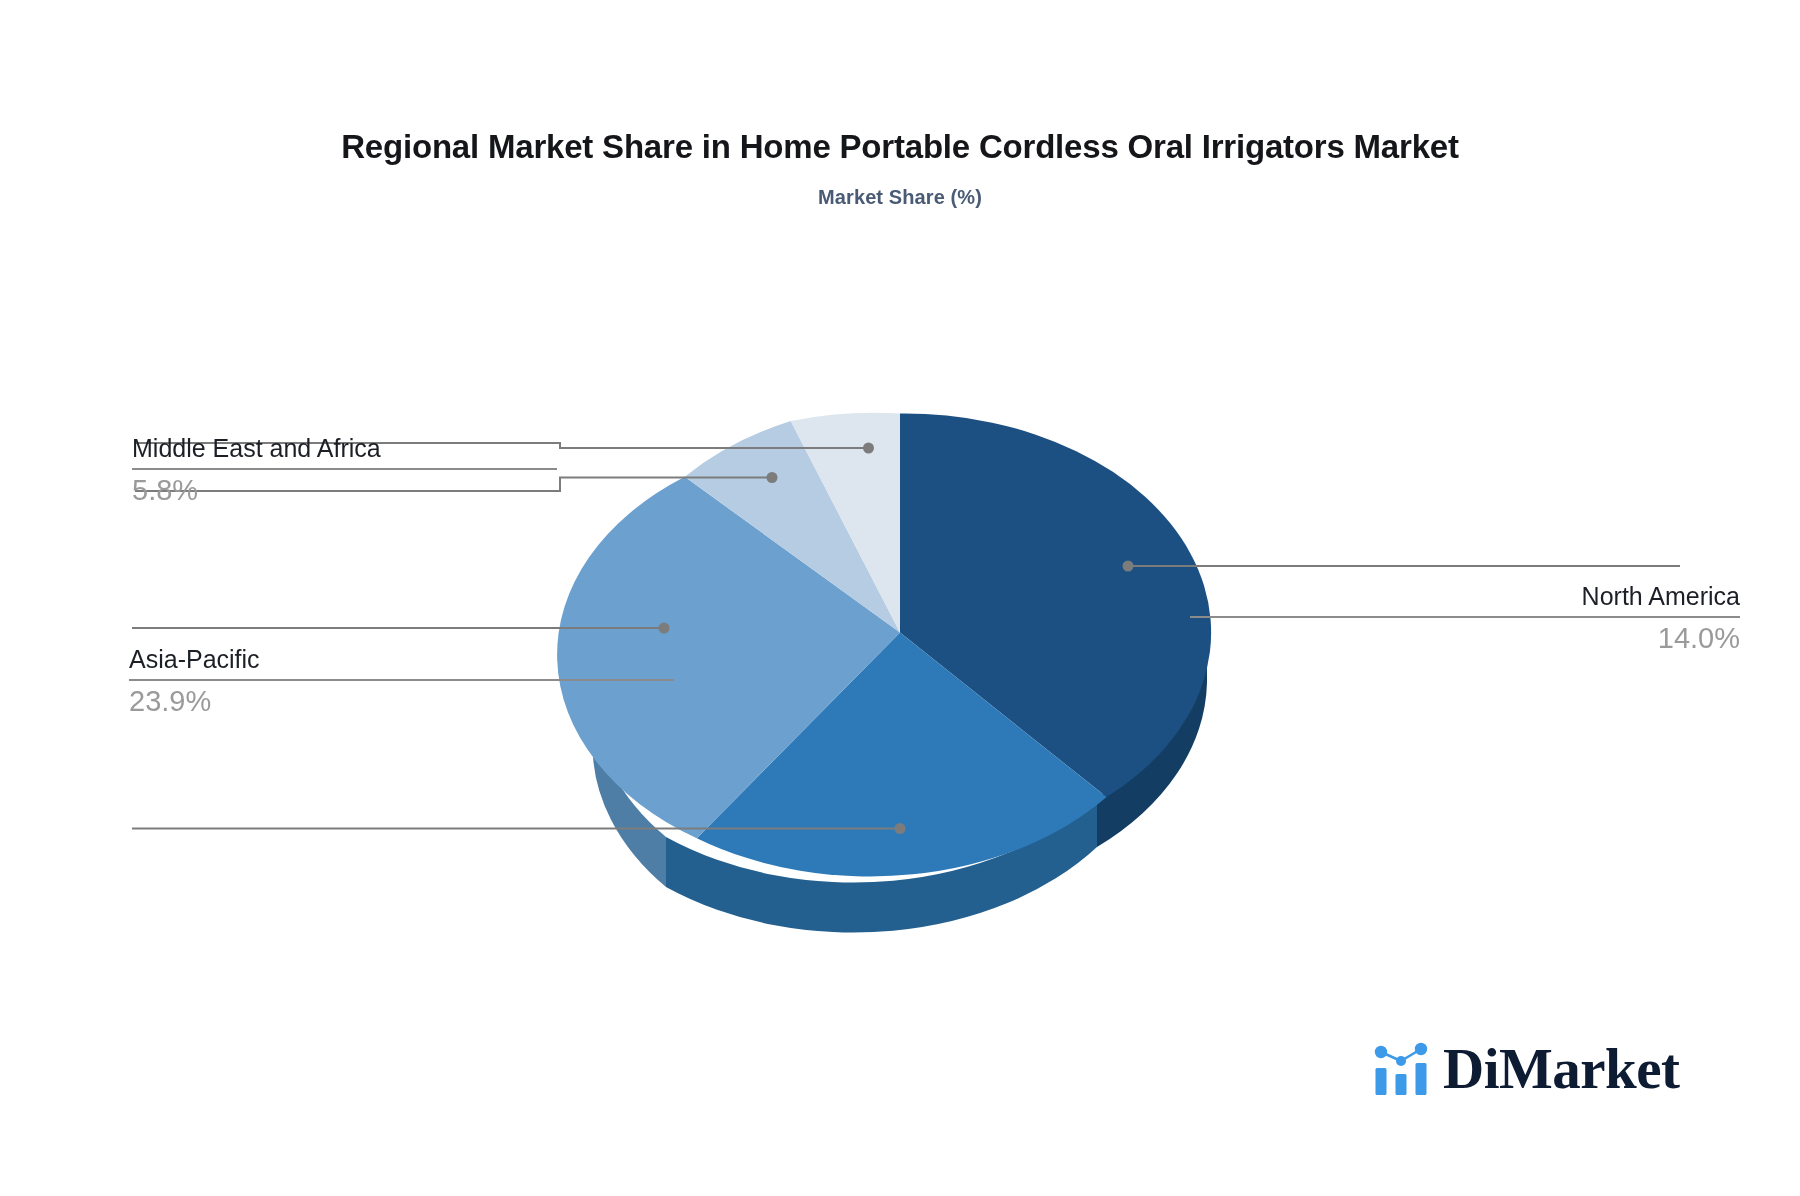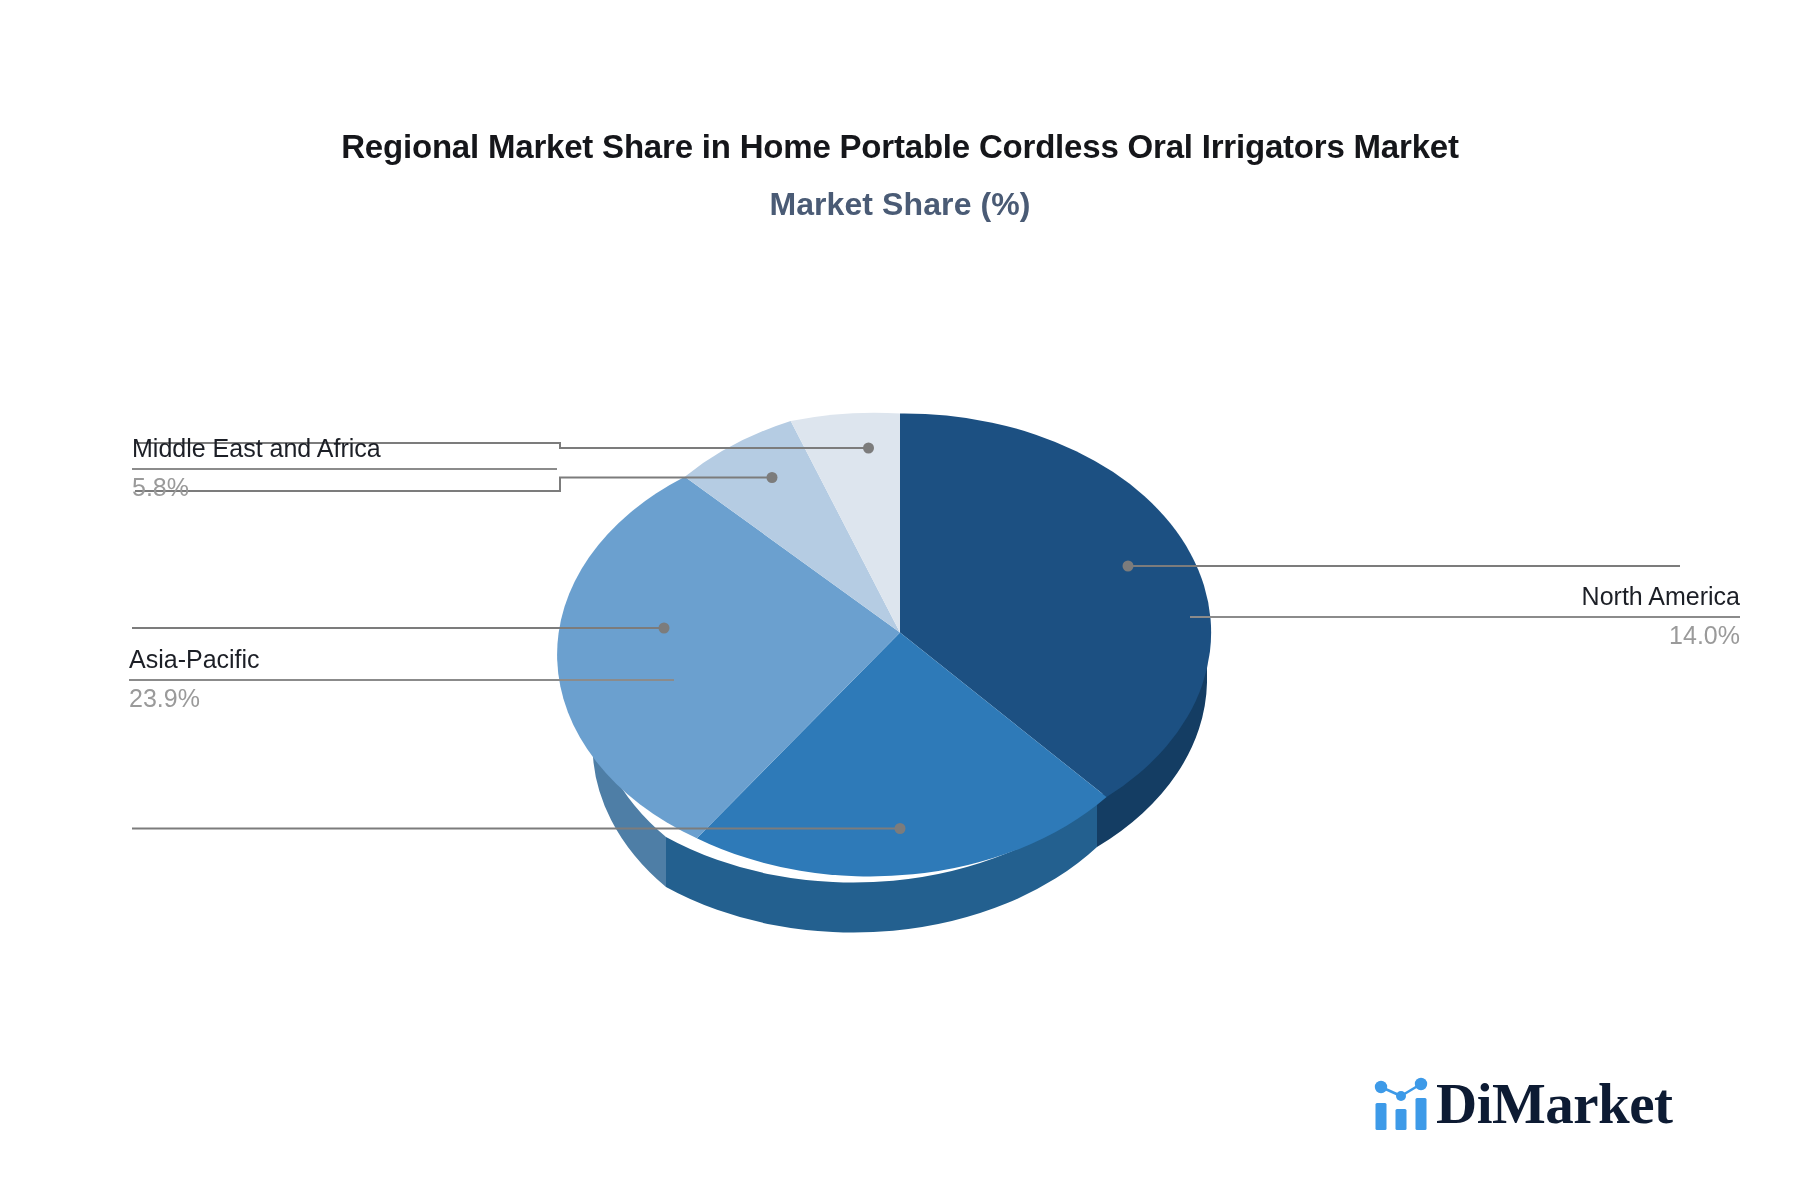--- a/index.html
+++ b/index.html
@@ -29,21 +29,21 @@
     color: #15161a;
     letter-spacing: -0.2px;
     white-space: nowrap;
   }
   #chart-subtitle {
     position: absolute;
     top: 186px;
     left: 0;
     width: 1800px;
     text-align: center;
-    font-size: 32px;
+    font-size: 20px;
     font-weight: bold;
     color: #4a5b75;
     letter-spacing: 0.1px;
   }
 
   
   #plot {
     position: absolute;
     inset: 0;
     width: 1800px;
@@ -62,37 +62,36 @@
     line-height: 1.18;
     white-space: nowrap;
     margin-top: 48px;
   }
   .callout .rule {
     height: 2px;
     background: #8b8b8b;
     margin: 4px 0 3px 0;
   }
   .callout .val {
-    font-size: 25px;
+    font-size: 29px;
     color: #9a9a9a;
     line-height: 1.18;
     white-space: nowrap;
   }
   .callout.right { text-align: right; }
   .callout.left  { text-align: left; }
 
   
   #logo {
     position: absolute;
     left: 1372px;
     top: 1040px;
     display: flex;
     align-items: center;
-    gap: 6px;
-    margin-top: 35px;
+    gap: 13px;
   }
   #logo-mark { display: block; }
   #logo-text {
     font-family: "Liberation Serif", serif;
     font-size: 57px;
     font-weight: bold;
     color: #0d1b33;
     letter-spacing: -0.5px;
     line-height: 1;
   }

